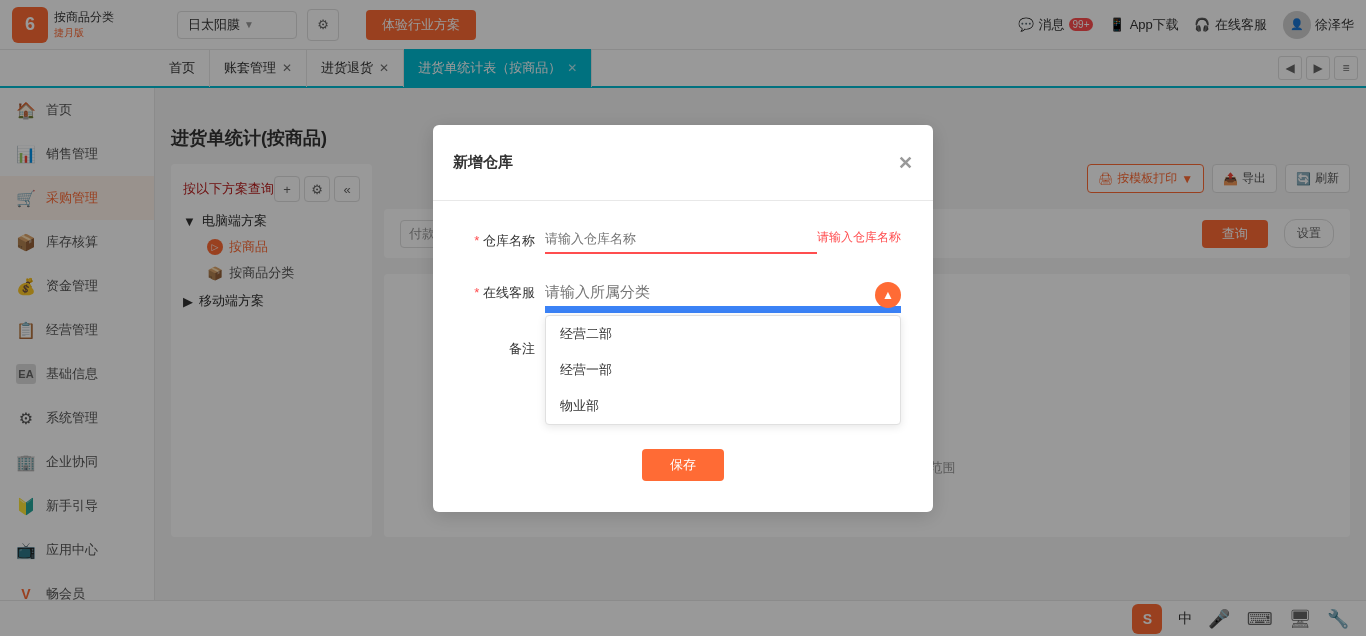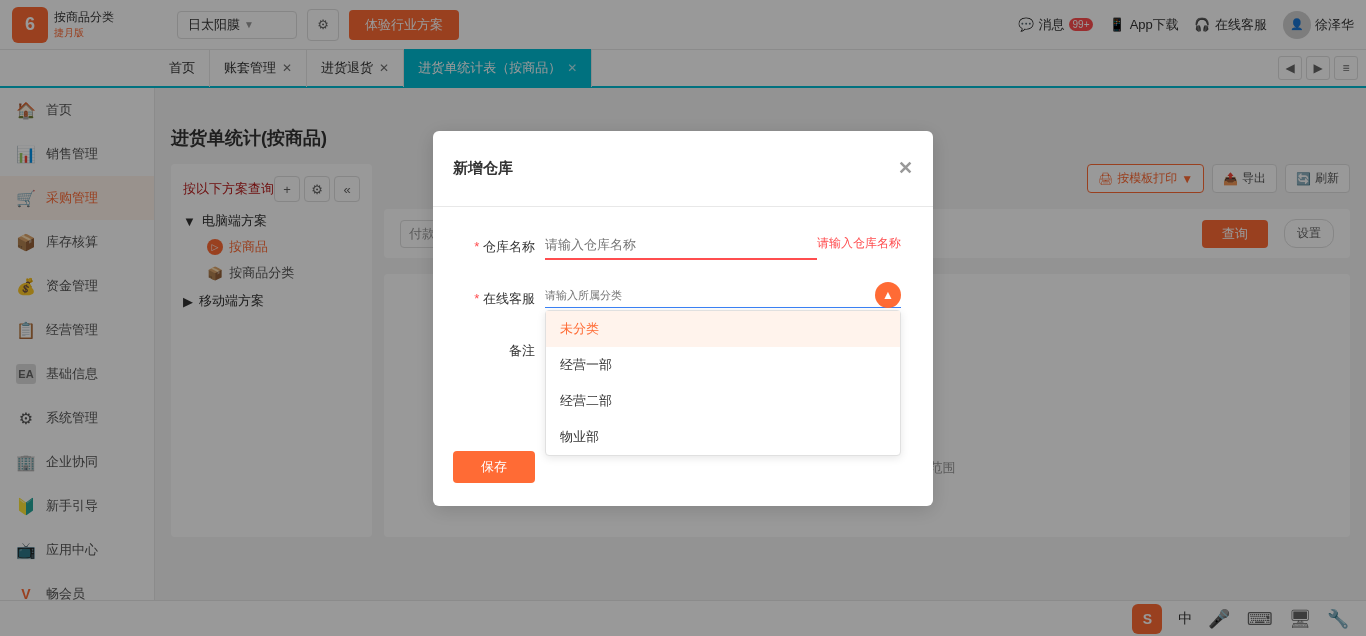--- a/index.html
+++ b/index.html
@@ -28,21 +28,21 @@
       cursor: pointer; min-width: 120px; color: #333; font-size: 13px;
     }
     .store-selector .arrow { color: #999; font-size: 10px; }
     .gear-btn {
       width: 32px; height: 32px; border: 1px solid #e0e0e0; border-radius: 4px;
       display: flex; align-items: center; justify-content: center;
       cursor: pointer; color: #666; background: #fff;
     }
     .trial-btn {
       background: #ff6b35; color: white; border: none; border-radius: 4px;
-      padding: 6px 16px; cursor: pointer; font-size: 13px;
+      padding: 6px 16px; cursor: pointer; font-size: 13px; margin-left: 17px;
     }
     .top-right {
       margin-left: auto; display: flex; align-items: center; gap: 16px;
     }
     .top-right-item {
       display: flex; align-items: center; gap: 4px; cursor: pointer; color: #333; font-size: 13px;
     }
     .badge {
       background: #ff4d4f; color: white; border-radius: 8px;
       font-size: 10px; padding: 1px 4px; min-width: 16px; text-align: center;
@@ -189,21 +189,21 @@
       background: rgba(0,0,0,0.4); z-index: 100;
       display: flex; align-items: center; justify-content: center;
     }
 
     
     .modal {
       background: white; border-radius: 6px; width: 500px;
       box-shadow: 0 4px 20px rgba(0,0,0,0.15); position: relative; overflow: visible;
     }
     .modal-header {
-      display: flex; align-items: flex-start; justify-content: space-between;
+      display: flex; align-items: flex-end; justify-content: space-between;
       padding: 28px 20px; border-bottom: 1px solid #e8e8e8;
       font-size: 15px; font-weight: bold; color: #333;
     }
     .modal-close {
       cursor: pointer; color: #999; font-size: 18px; line-height: 1;
     }
     .modal-body { padding: 24px 32px; }
     .form-row {
       display: flex; align-items: flex-start; margin-bottom: 20px;
     }
@@ -216,38 +216,38 @@
       flex: 1; border: none; border-bottom: 1px solid #e0e0e0;
       padding: 6px 0; font-size: 13px; color: #333; outline: none;
     }
     .form-input.error-border { border-bottom: 2px solid #ff4d4f; }
     .error-text { color: #ff4d4f; font-size: 12px; margin-top: 4px; display: block; }
     .form-field-wrapper { flex: 1; display: flex; flex-direction: row; }
     .form-select-wrapper {
       flex: 1; position: relative; display: flex; align-items: center;
     }
     .form-select-input {
-      flex: 1; border: none; border-bottom: 1px solid #3b82f6;
-      padding: 6px 30px 6px 0; font-size: 11px; color: #999; outline: none;
+      flex: 1; border: none; border-bottom: 7px solid #3b82f6;
+      padding: 6px 30px 6px 0; font-size: 15px; color: #999; outline: none;
       background: transparent;
     }
     .form-select-arrow {
       position: absolute; right: 0; top: 50%; transform: translateY(-50%);
       width: 26px; height: 26px; background: #ff6b35; border-radius: 50%;
       display: flex; align-items: center; justify-content: center;
       color: white; font-size: 12px; cursor: pointer;
     }
     .textarea-field {
       flex: 1; border: 1px solid #e0e0e0; border-radius: 4px;
       padding: 6px 8px; font-size: 13px; color: #333; outline: none;
       resize: none; height: 60px;
     }
     .modal-footer {
-      display: flex; gap: 12px;
-      padding: 12px 20px 23px;
+      display: flex; justify-content: center; gap: 12px;
+      padding: 12px 20px 31px;
     }
     .save-btn {
       background: #ff6b35; color: white; border: none; border-radius: 4px;
       padding: 7px 28px; cursor: pointer; font-size: 13px;
     }
 
     
     .dropdown-list {
       position: absolute; top: 100%; left: 0; right: 0;
       background: white; border: 1px solid #e0e0e0; border-radius: 4px;
@@ -527,23 +527,22 @@
       <div class="form-row" style="position:relative;">
         <span class="form-label">
           <span class="required">*</span>
           <span>在线客服</span>
         </span>
         <div class="form-select-wrapper">
           <input type="text" class="form-select-input" placeholder="请输入所属分类" style="">
           <div class="form-select-arrow">▲</div>
 
           <div class="dropdown-list">
-            <div class="dropdown-item selected">未分类</div>
+            <div class="dropdown-item">经营二部</div>
             <div class="dropdown-item">经营一部</div>
-            <div class="dropdown-item">经营二部</div>
             <div class="dropdown-item">物业部</div>
           </div>
         </div>
       </div>
 
       <div class="form-row">
         <span class="form-label">备注</span>
         <textarea class="textarea-field" style=""></textarea>
       </div>
 

